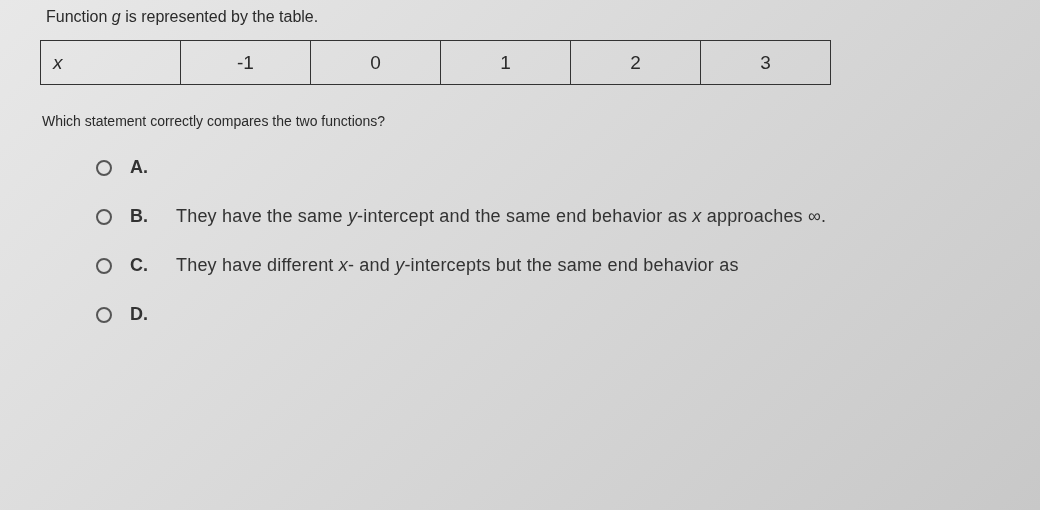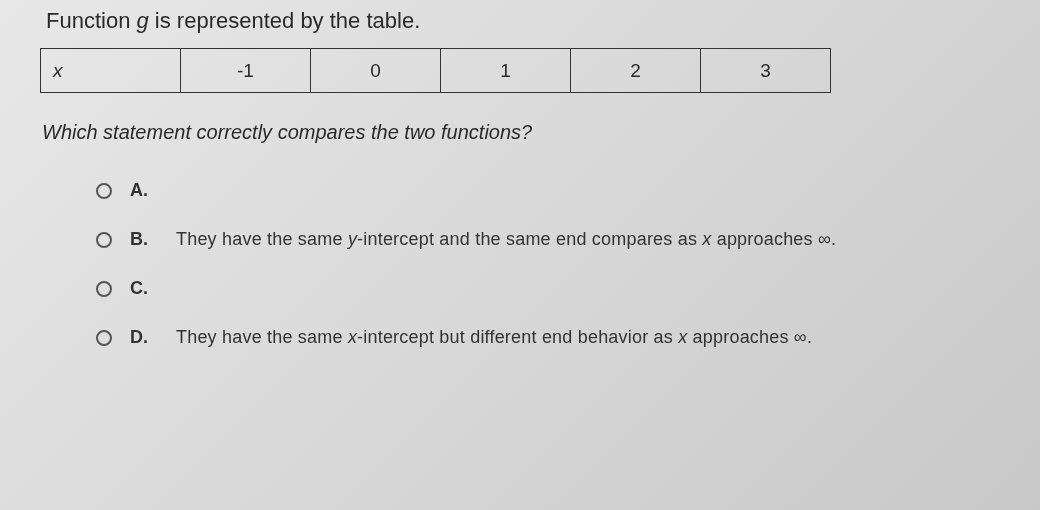--- a/index.html
+++ b/index.html
@@ -10,21 +10,21 @@
     body {
       font-family: Arial, Helvetica, sans-serif;
       background: linear-gradient(135deg, #e8e8e8 0%, #d8d8d8 50%, #c8c8c8 100%);
       width: 1040px;
       height: 510px;
       padding: 8px 40px;
       color: #2a2a2a;
       position: relative;
     }
     .intro-text {
-      font-size: 22px;
+      font-size: 16px;
       margin-bottom: 14px;
       margin-left: 6px;
     }
     .intro-text .italic {
       font-style: italic;
     }
     table {
       border-collapse: collapse;
       margin-bottom: 28px;
       background: transparent;
@@ -59,24 +59,23 @@
     }
     .fraction .den {
       padding: 0 3px;
     }
     .frac-wrap {
       display: inline-flex;
       align-items: center;
       gap: 2px;
     }
     .question {
-      font-size: 20px;
-      margin-bottom: 36px;
+      font-size: 14px;
+      margin-bottom: 28px;
       margin-left: 2px;
-      font-style: italic;
     }
     .options {
       margin-left: 56px;
     }
     .option {
       display: flex;
       align-items: center;
       margin-bottom: 28px;
       font-size: 18px;
       color: #333;
@@ -126,27 +125,27 @@
 
 <div class="options">
   <div class="option">
     <div class="radio"></div>
     <div class="option-letter">A.</div>
   </div>
   <div class="option">
     <div class="radio"></div>
     <div class="option-letter">B.</div>
     <div class="option-text">
-      <span>They have the same </span><span class="italic">y</span><span>-intercept and the same end compares as </span><span class="italic">x</span><span> approaches ∞.</span>
+      <span>They have the same </span><span class="italic">y</span><span>-intercept and the same end behavior as </span><span class="italic">x</span><span> approaches ∞.</span>
     </div>
   </div>
   <div class="option">
     <div class="radio"></div>
     <div class="option-letter">C.</div>
+    <div class="option-text">
+      <span>They have different </span><span class="italic">x</span><span>- and </span><span class="italic">y</span><span>-intercepts but the same end behavior as </span>
+    </div>
   </div>
   <div class="option">
     <div class="radio"></div>
     <div class="option-letter">D.</div>
-    <div class="option-text">
-      <span>They have the same </span><span class="italic">x</span><span>-intercept but different end behavior as </span><span class="italic">x</span><span> approaches ∞.</span>
-    </div>
   </div>
 </div>
 
 </body></html>

